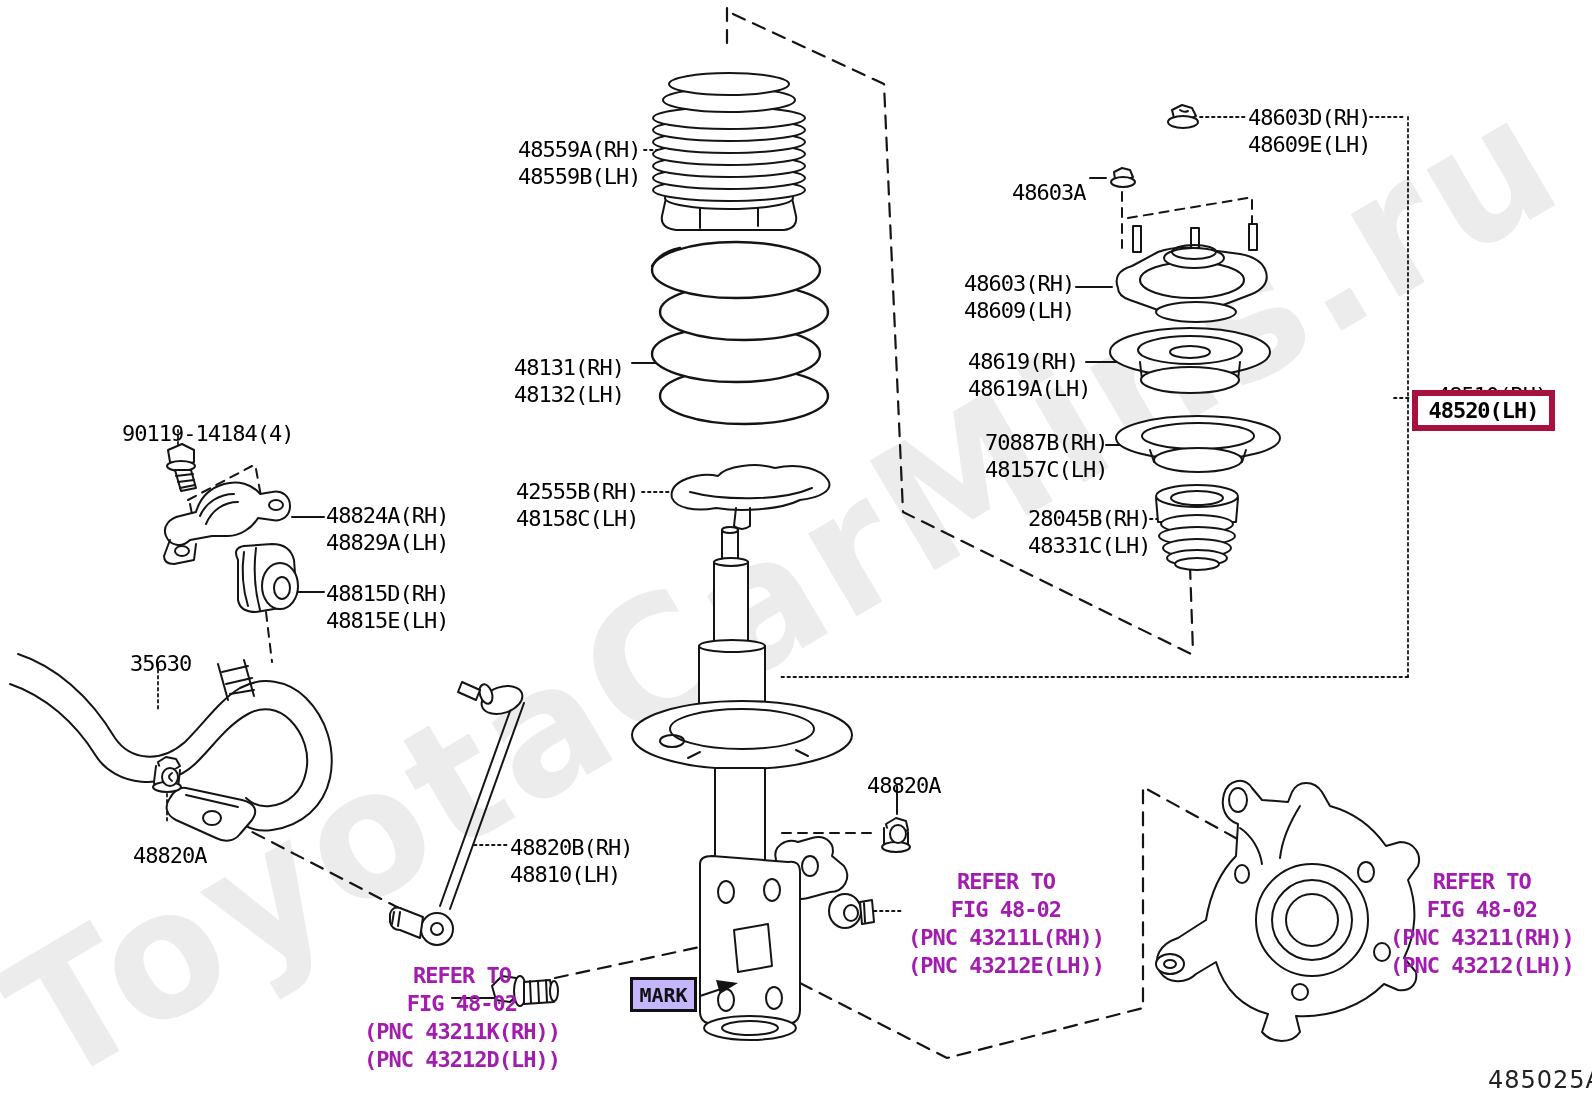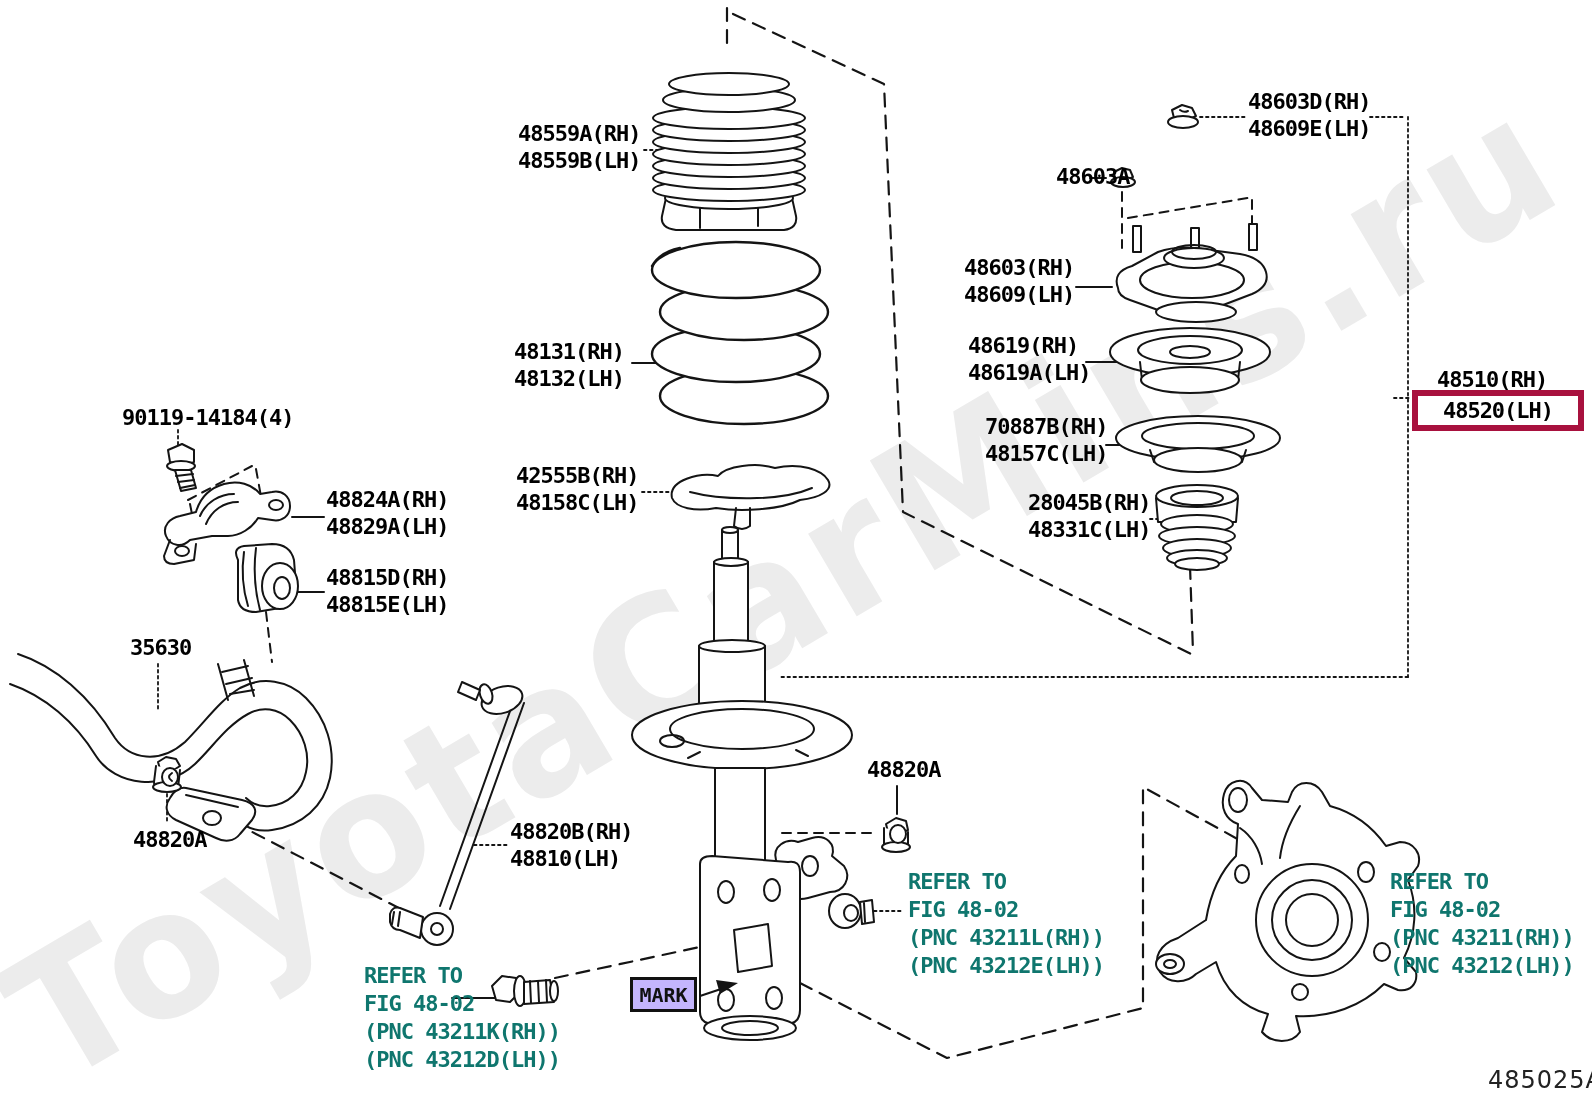--- a/index.html
+++ b/index.html
@@ -1,23 +1,23 @@
 <!DOCTYPE html>
 <html><head>
 <meta charset="utf-8">
 <style>
   html,body{margin:0;padding:0;background:#fff;}
   .stage{position:relative;width:1592px;height:1099px;background:#fff;overflow:hidden;
          font-family:"DejaVu Sans Mono","Liberation Mono",monospace;}
   svg.art{position:absolute;left:0;top:0;}
-  .lbl{position:absolute;color:#000;font-size:22px;font-weight:bold;line-height:27px;
-       letter-spacing:-1px;white-space:nowrap;}
+  .lbl{position:absolute;color:#000;font-size:22px;font-weight:normal;line-height:27px;
+       letter-spacing:-1px;white-space:nowrap;margin-top:16px;}
   .lbl.rt{text-align:center;}
-  .refer{position:absolute;color:#0f766e;font-size:22px;font-weight:bold;line-height:28px;
-       letter-spacing:-1px;white-space:nowrap;}
+  .refer{position:absolute;color:#a21caf;font-size:22px;font-weight:bold;line-height:28px;
+       letter-spacing:-1px;white-space:nowrap;text-align:center;}
   .hl-box{position:absolute;border:6px solid #A8113E;display:flex;align-items:center;
        justify-content:center;color:#000;font-size:22px;font-weight:bold;letter-spacing:-1px;
        background:#fff;box-sizing:border-box;}
   .mark-box{position:absolute;border:3px solid #111;display:flex;align-items:center;
        justify-content:center;color:#111;font-size:20px;font-weight:bold;letter-spacing:0px;
        background:#c4b5fd;box-sizing:border-box;}
   .docnum{position:absolute;color:#222;font-size:24px;font-weight:normal;letter-spacing:1px;
        font-family:"DejaVu Sans","Liberation Sans",sans-serif;}
 </style>
 </head>
@@ -353,21 +353,21 @@
     <div>FIG 48-02</div>
     <div>(PNC 43211L(RH))</div>
     <div>(PNC 43212E(LH))</div>
   </div>
 
   <div class="lbl" style="left:1248px;top:88px">
     <div>48603D(RH)</div>
     <div>48609E(LH)</div>
   </div>
 
-  <div class="lbl" style="left:1056px;top:163px">
+  <div class="lbl" style="left:1012px;top:163px">
     <div>48603A</div>
   </div>
 
   <div class="lbl" style="left:964px;top:254px">
     <div>48603(RH)</div>
     <div>48609(LH)</div>
   </div>
 
   <div class="lbl" style="left:968px;top:332px">
     <div>48619(RH)</div>
@@ -380,21 +380,21 @@
   </div>
 
   <div class="lbl" style="left:1028px;top:489px">
     <div>28045B(RH)</div>
     <div>48331C(LH)</div>
   </div>
 
   <div class="lbl" style="left:1437px;top:366px">
     <div>48510(RH)</div>
   </div>
-  <div class="hl-box" style="left:1412px;top:390px;width:172px;height:41px">
+  <div class="hl-box" style="left:1412px;top:390px;width:143px;height:41px">
     <span>48520(LH)</span>
   </div>
 
   <div class="refer" style="left:1390px;top:868px">
     <div>REFER TO</div>
     <div>FIG 48-02</div>
     <div>(PNC 43211(RH))</div>
     <div>(PNC 43212(LH))</div>
   </div>
 

